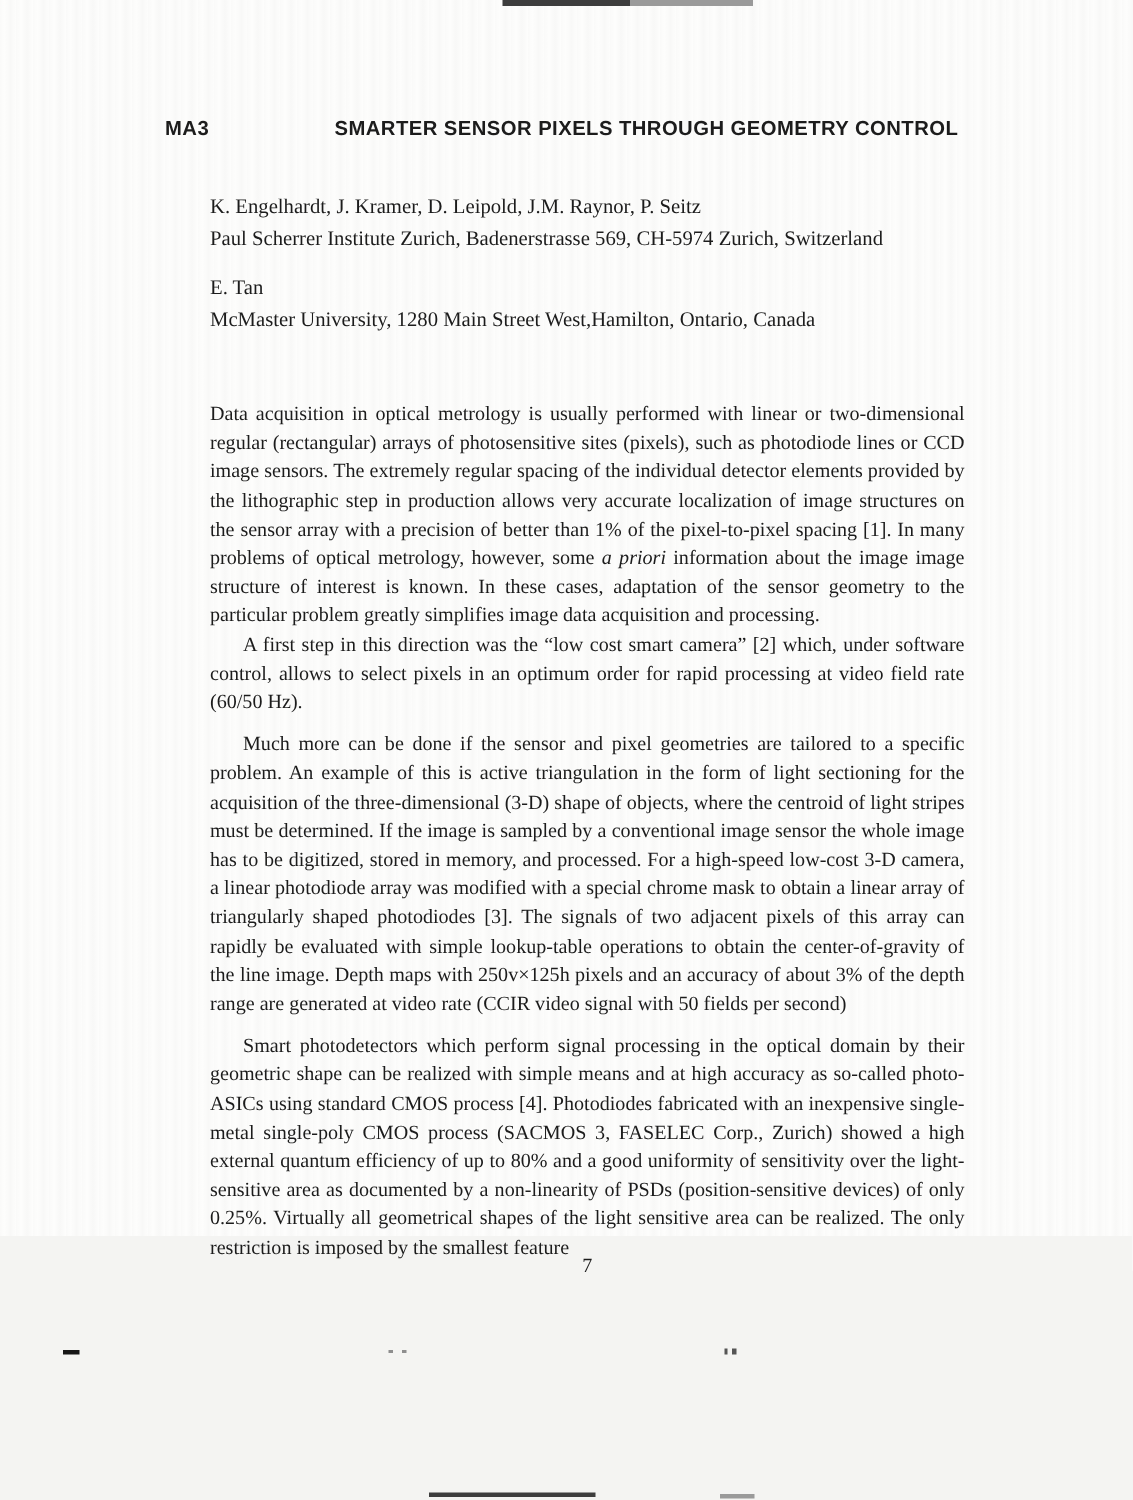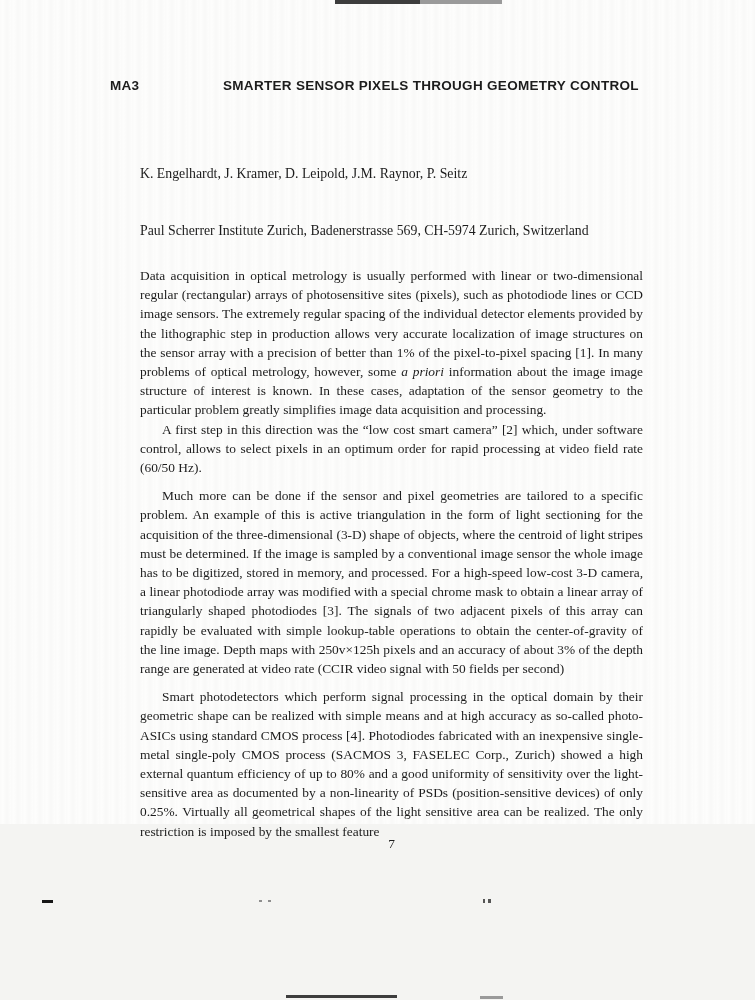--- a/index.html
+++ b/index.html
@@ -40,21 +40,21 @@
     font-family: "Liberation Sans", sans-serif;
     font-weight: bold; font-size: 13.5px; letter-spacing: 0.3px;
   }
   .session-code { position: absolute; left: 110px; top: 0; }
   .paper-title  { position: absolute; left: 196px; top: 0; margin-left: 27px; }
 
   
   .authors { position: absolute; left: 140px; top: 128px; width: 520px;
     font-size: 13.8px; }
   .author-group { margin: 0 0 13px 0; }
-  .author-group div { line-height: 20.5px; margin-top: 36px; }
+  .author-group div { line-height: 20.5px; }
 
   
   .article-body {
     position: absolute; left: 140px; top: 266px; width: 503px;
     font-size: 13.4px; line-height: 19.2px;
     text-align: justify;
   }
   .article-body p { margin: 0; }
   .article-body p.indent { text-indent: 22px; }
   .article-body p.space-before { margin-top: 9px; font-family: Liberation Serif, serif; }
@@ -77,20 +77,22 @@
     <span class="session-code">MA3</span>
     <span class="paper-title">SMARTER SENSOR PIXELS THROUGH GEOMETRY CONTROL</span>
   </div>
 
   <div class="authors">
     <div class="author-group">
       <div>K. Engelhardt, J. Kramer, D. Leipold, J.M. Raynor, P. Seitz</div>
       <div>Paul Scherrer Institute Zurich, Badenerstrasse 569, CH-5974 Zurich, Switzerland</div>
     </div>
     <div class="author-group">
+      <div>E. Tan</div>
+      <div>McMaster University, 1280 Main Street West,Hamilton, Ontario, Canada</div>
     </div>
   </div>
 
   <div class="article-body">
       <p class=""><span>Data acquisition in optical metrology is usually performed with linear or two-dimensional regular (rectangular) arrays of photosensitive sites (pixels), such as photodiode lines or CCD image sensors. The extremely regular spacing of the individual detector elements provided by the lithographic step in production allows very accurate localization of image structures on the sensor array with a precision of better than 1% of the pixel-to-pixel spacing [1]. In many problems of optical metrology, however, some </span><em>a priori</em><span> information about the image image structure of interest is known. In these cases, adaptation of the sensor geometry to the particular problem greatly simplifies image data acquisition and processing.</span></p>
       <p class="indent "><span>A first step in this direction was the “low cost smart camera” [2] which, under software control, allows to select pixels in an optimum order for rapid processing at video field rate (60/50 Hz).</span></p>
       <p class="indent space-before"><span>Much more can be done if the sensor and pixel geometries are tailored to a specific problem. An example of this is active triangulation in the form of light sectioning for the acquisition of the three-dimensional (3-D) shape of objects, where the centroid of light stripes must be determined. If the image is sampled by a conventional image sensor the whole image has to be digitized, stored in memory, and processed. For a high-speed low-cost 3-D camera, a linear photodiode array was modified with a special chrome mask to obtain a linear array of triangularly shaped photodiodes [3]. The signals of two adjacent pixels of this array can rapidly be evaluated with simple lookup-table operations to obtain the center-of-gravity of the line image. Depth maps with 250v×125h pixels and an accuracy of about 3% of the depth range are generated at video rate (CCIR video signal with 50 fields per second)</span></p>
       <p class="indent space-before"><span>Smart photodetectors which perform signal processing in the optical domain by their geometric shape can be realized with simple means and at high accuracy as so-called photo-ASICs using standard CMOS process [4]. Photodiodes fabricated with an inexpensive single-metal single-poly CMOS process (SACMOS 3, FASELEC Corp., Zurich) showed a high external quantum efficiency of up to 80% and a good uniformity of sensitivity over the light-sensitive area as documented by a non-linearity of PSDs (position-sensitive devices) of only 0.25%. Virtually all geometrical shapes of the light sensitive area can be realized. The only restriction is imposed by the smallest feature</span></p>
     </div>
 

